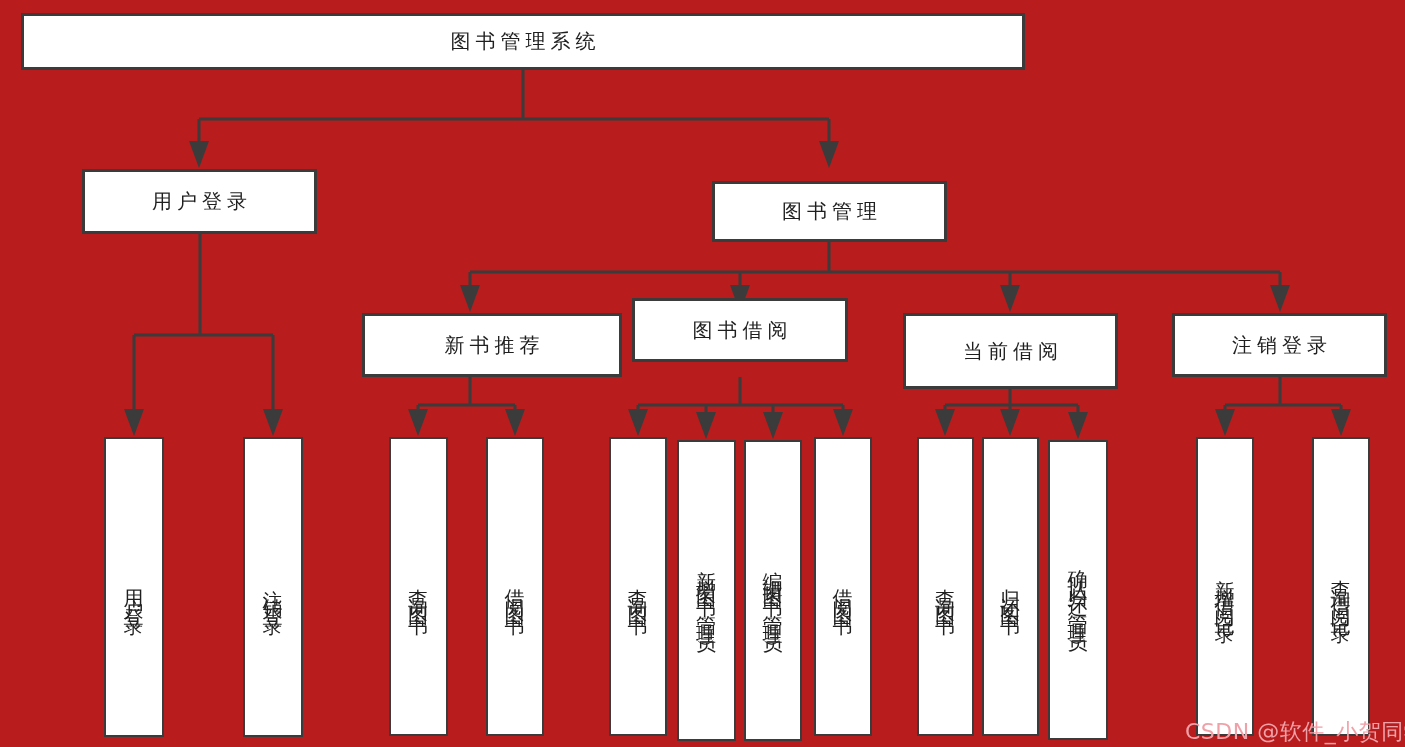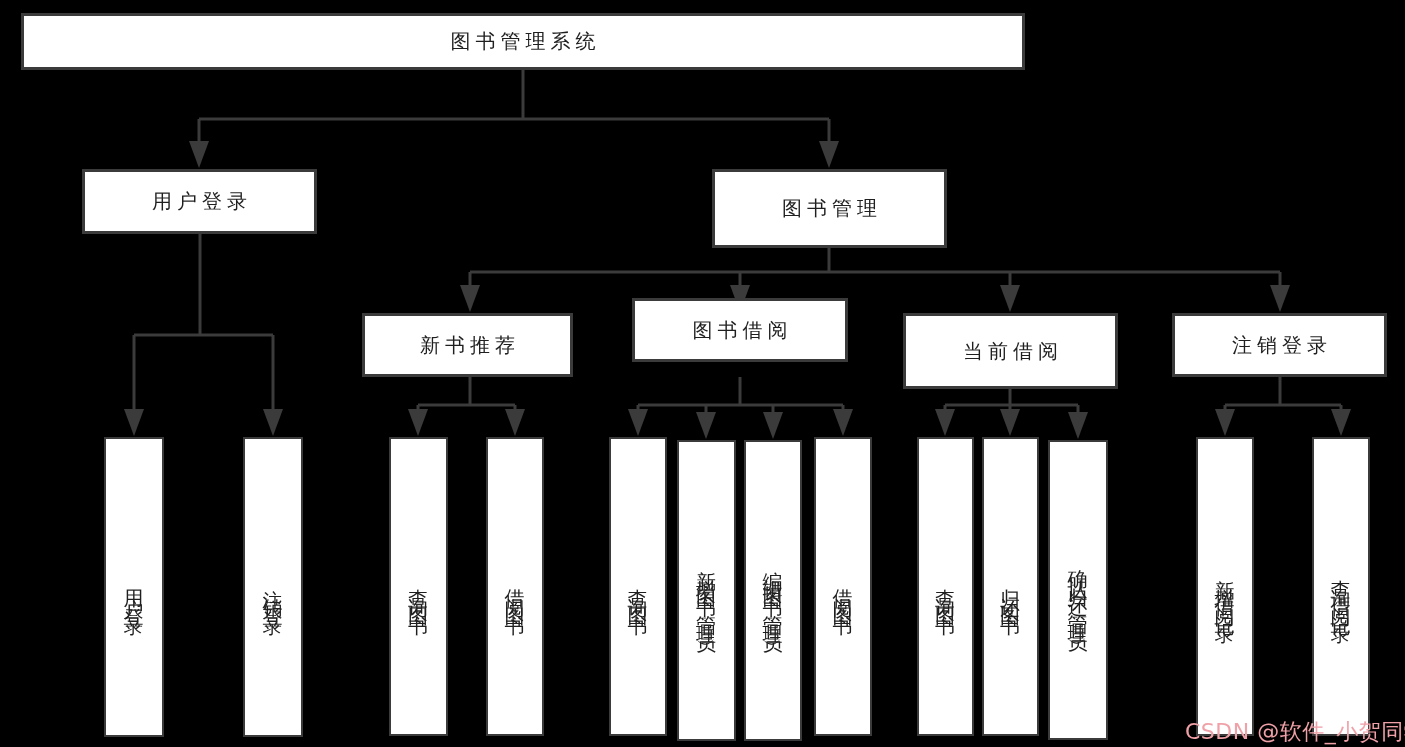--- a/index.html
+++ b/index.html
@@ -1,17 +1,17 @@
 <!DOCTYPE html>
 <html><head>
 <meta charset="utf-8">
 <style>
   html,body{margin:0;padding:0;background:#ffffff;}
   body{font-family:"DejaVu Sans","Liberation Sans",sans-serif;}
-  .canvas{position:relative;width:1405px;height:747px;background:#000000;overflow:hidden;}
+  .canvas{position:relative;width:1405px;height:747px;background:#b91c1c;overflow:hidden;}
   svg.wires{position:absolute;left:0;top:0;z-index:1;}
   .box{position:absolute;box-sizing:border-box;background:#ffffff;border:3px solid #3b3b3b;
        display:flex;align-items:center;justify-content:center;z-index:2;}
   .box.leaf{border-width:2.5px;}
   .lbl{font-size:20px;color:#1f1f1f;letter-spacing:5px;padding-left:5px;white-space:nowrap;}
   .vlbl{writing-mode:vertical-rl;text-orientation:mixed;font-size:20px;color:#1f1f1f;
         letter-spacing:9px;padding-top:9px;line-height:1;}
   .watermark{position:absolute;z-index:3;left:1185px;top:717px;width:210px;
              font-size:22px;letter-spacing:0.5px;color:#f0a1a8;white-space:nowrap;text-align:right;}
 </style>
@@ -53,25 +53,25 @@
     </g>
   </svg>
 
   <div class="box" style="left:21px;top:13px;width:1004px;height:57px">
     <span class="lbl">图书管理系统</span>
   </div>
 
   <div class="box" style="left:82px;top:169px;width:235px;height:65px">
     <span class="lbl">用户登录</span>
   </div>
-  <div class="box" style="left:712px;top:169px;width:235px;height:79px">
+  <div class="box" style="left:712px;top:181px;width:235px;height:61px">
     <span class="lbl">图书管理</span>
   </div>
 
-  <div class="box" style="left:362px;top:313px;width:211px;height:64px">
+  <div class="box" style="left:362px;top:313px;width:260px;height:64px">
     <span class="lbl">新书推荐</span>
   </div>
   <div class="box" style="left:632px;top:298px;width:216px;height:64px">
     <span class="lbl">图书借阅</span>
   </div>
   <div class="box" style="left:903px;top:313px;width:215px;height:76px">
     <span class="lbl">当前借阅</span>
   </div>
   <div class="box" style="left:1172px;top:313px;width:215px;height:64px">
     <span class="lbl">注销登录</span>

